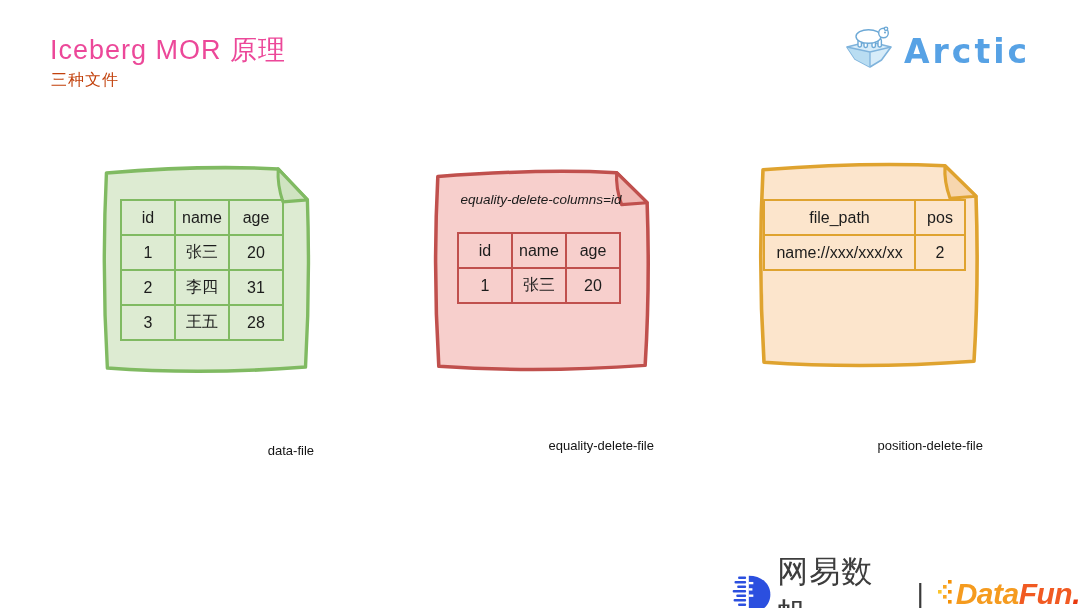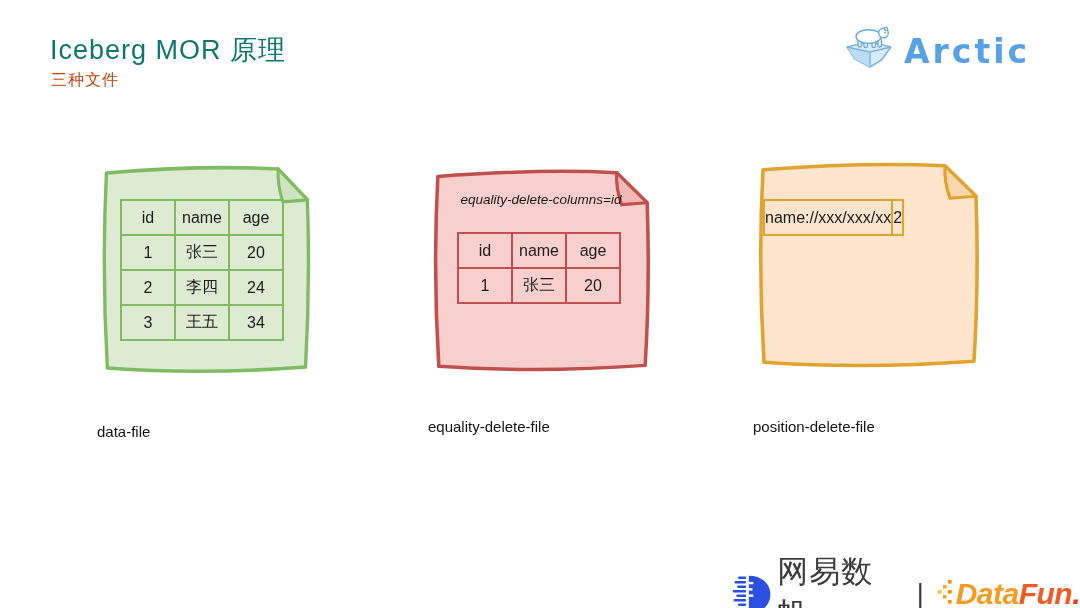--- a/index.html
+++ b/index.html
@@ -2,21 +2,21 @@
 <html><head>
 <meta charset="utf-8">
 <style>
   * { margin:0; padding:0; box-sizing:border-box; }
   html,body { background:#e9e9e9; }
   .slide {
     position:relative; width:1080px; height:608px; background:#ffffff;
     font-family:"Liberation Sans", sans-serif; overflow:hidden; margin:0 auto;
   }
   
-  .title { position:absolute; left:50px; top:32px; font-size:27px; color:#0f766e; letter-spacing:1px; }
+  .title { position:absolute; left:50px; top:32px; font-size:27px; color:#ec4899; letter-spacing:1px; }
   .subtitle { position:absolute; left:51px; top:70px; font-size:16px; color:#c2410c; letter-spacing:1px; }
   .arctic-logo { position:absolute; left:842px; top:18px; display:flex; align-items:center; }
   .arctic-icon { width:54px; height:52px; }
   .arctic-text { font-family:"DejaVu Sans", sans-serif; font-weight:700; font-size:33px; color:#57a2e5; letter-spacing:3px; margin-left:8px; margin-top:14px; }
   
   .card { position:absolute; }
   .card svg.note-shape { position:absolute; inset:0; width:100%; height:100%; }
   .note-body { fill:var(--fill); stroke:var(--border); stroke-width:3.6; stroke-linejoin:round; stroke-linecap:round; }
   .note-fold { fill:var(--fold); stroke:var(--border); stroke-width:3.2; stroke-linejoin:round; }
   .card-1 { left:97px;  top:158px; width:217px; height:221px; }
@@ -25,21 +25,21 @@
   .card-note { position:absolute; left:0; top:30px; width:100%; text-align:center; font-size:13.5px; color:#1b1b1b;font-style:italic; }
   .note-table { position:absolute; border-collapse:collapse; table-layout:fixed; }
   .note-table td, .note-table th {
     border:2px solid var(--border); font-size:16px; font-weight:400;
     text-align:center; vertical-align:middle; color:#1c1c1c; height:35px; overflow:hidden;
   }
   .card-1 .note-table { left:23px; top:41px; }
   .card-2 .note-table { left:29px; top:70px; }
   .card-3 .note-table { left:10px; top:44px; }
   .col-s { width:54px; } .col-w { width:151px; } .col-n { width:50px; }
-  .card-label { position:absolute; font-size:15px; color:#141414; text-align:left; }
+  .card-label { position:absolute; font-size:13px; color:#141414; text-align:right;margin-top:20px; }
   .label-1 { left:97px;  top:423px; width:217px; }
   .label-2 { left:428px; top:418px; width:226px; }
   .label-3 { left:753px; top:418px; width:230px; }
   
   .footer { position:absolute; left:730px; top:553px; display:flex; align-items:center; }
   .netease-icon { width:45px; height:45px; }
   .netease-text { font-size:31px; color:#3d3d3d; letter-spacing:1px; margin-left:6px; margin-top:-2px; }
   .footer-divider { font-size:27px; color:#3a3a3a; margin:0 14px 0 22px; font-weight:400; }
   .datafun { display:flex; align-items:flex-start; }
   .datafun-dots { width:17px; height:27px; margin-right:1px; margin-bottom:4px; }
@@ -88,26 +88,26 @@
         <th class="col-s">age</th>
       </tr>
       <tr>
         <td>1</td>
         <td>张三</td>
         <td>20</td>
       </tr>
       <tr>
         <td>2</td>
         <td>李四</td>
-        <td>24</td>
+        <td>31</td>
       </tr>
       <tr>
         <td>3</td>
         <td>王五</td>
-        <td>34</td>
+        <td>28</td>
       </tr>
     </tbody>
       </table>
   </div>
   <div class="card-label label-1">data-file</div>
 
   <div class="card card-2" style="--fill: #f7cfcc; --border: #c0504d; --fold: #f0b9b5;">
     <svg class="note-shape" viewBox="0 0 230 222" preserveAspectRatio="none">
       <path class="note-body" d="M10,15 Q112,7 192,11 L223,42 Q226,128 221,210 Q112,218 11,211 Q5,112 10,15 Z"></path>
       <path class="note-fold" d="M192,11 L223,42 L197,44 Q191,27 192,11 Z"></path>
@@ -130,20 +130,24 @@
   </div>
   <div class="card-label label-2">equality-delete-file</div>
 
   <div class="card card-3" style="--fill: #fce5cc; --border: #dfa32f; --fold: #f7d6ae;">
     <svg class="note-shape" viewBox="0 0 230 222" preserveAspectRatio="none">
       <path class="note-body" d="M10,15 Q112,7 192,11 L223,42 Q226,128 221,210 Q112,218 11,211 Q5,112 10,15 Z"></path>
       <path class="note-fold" d="M192,11 L223,42 L197,44 Q191,27 192,11 Z"></path>
     </svg>
     <table class="note-table">
       <tbody>
+          <tr>
+        <th class="col-w">file_path</th>
+        <th class="col-n">pos</th>
+      </tr>
       <tr>
         <td>name://xxx/xxx/xx</td>
         <td>2</td>
       </tr>
     </tbody>
       </table>
   </div>
   <div class="card-label label-3">position-delete-file</div>
 
   <div class="footer">

